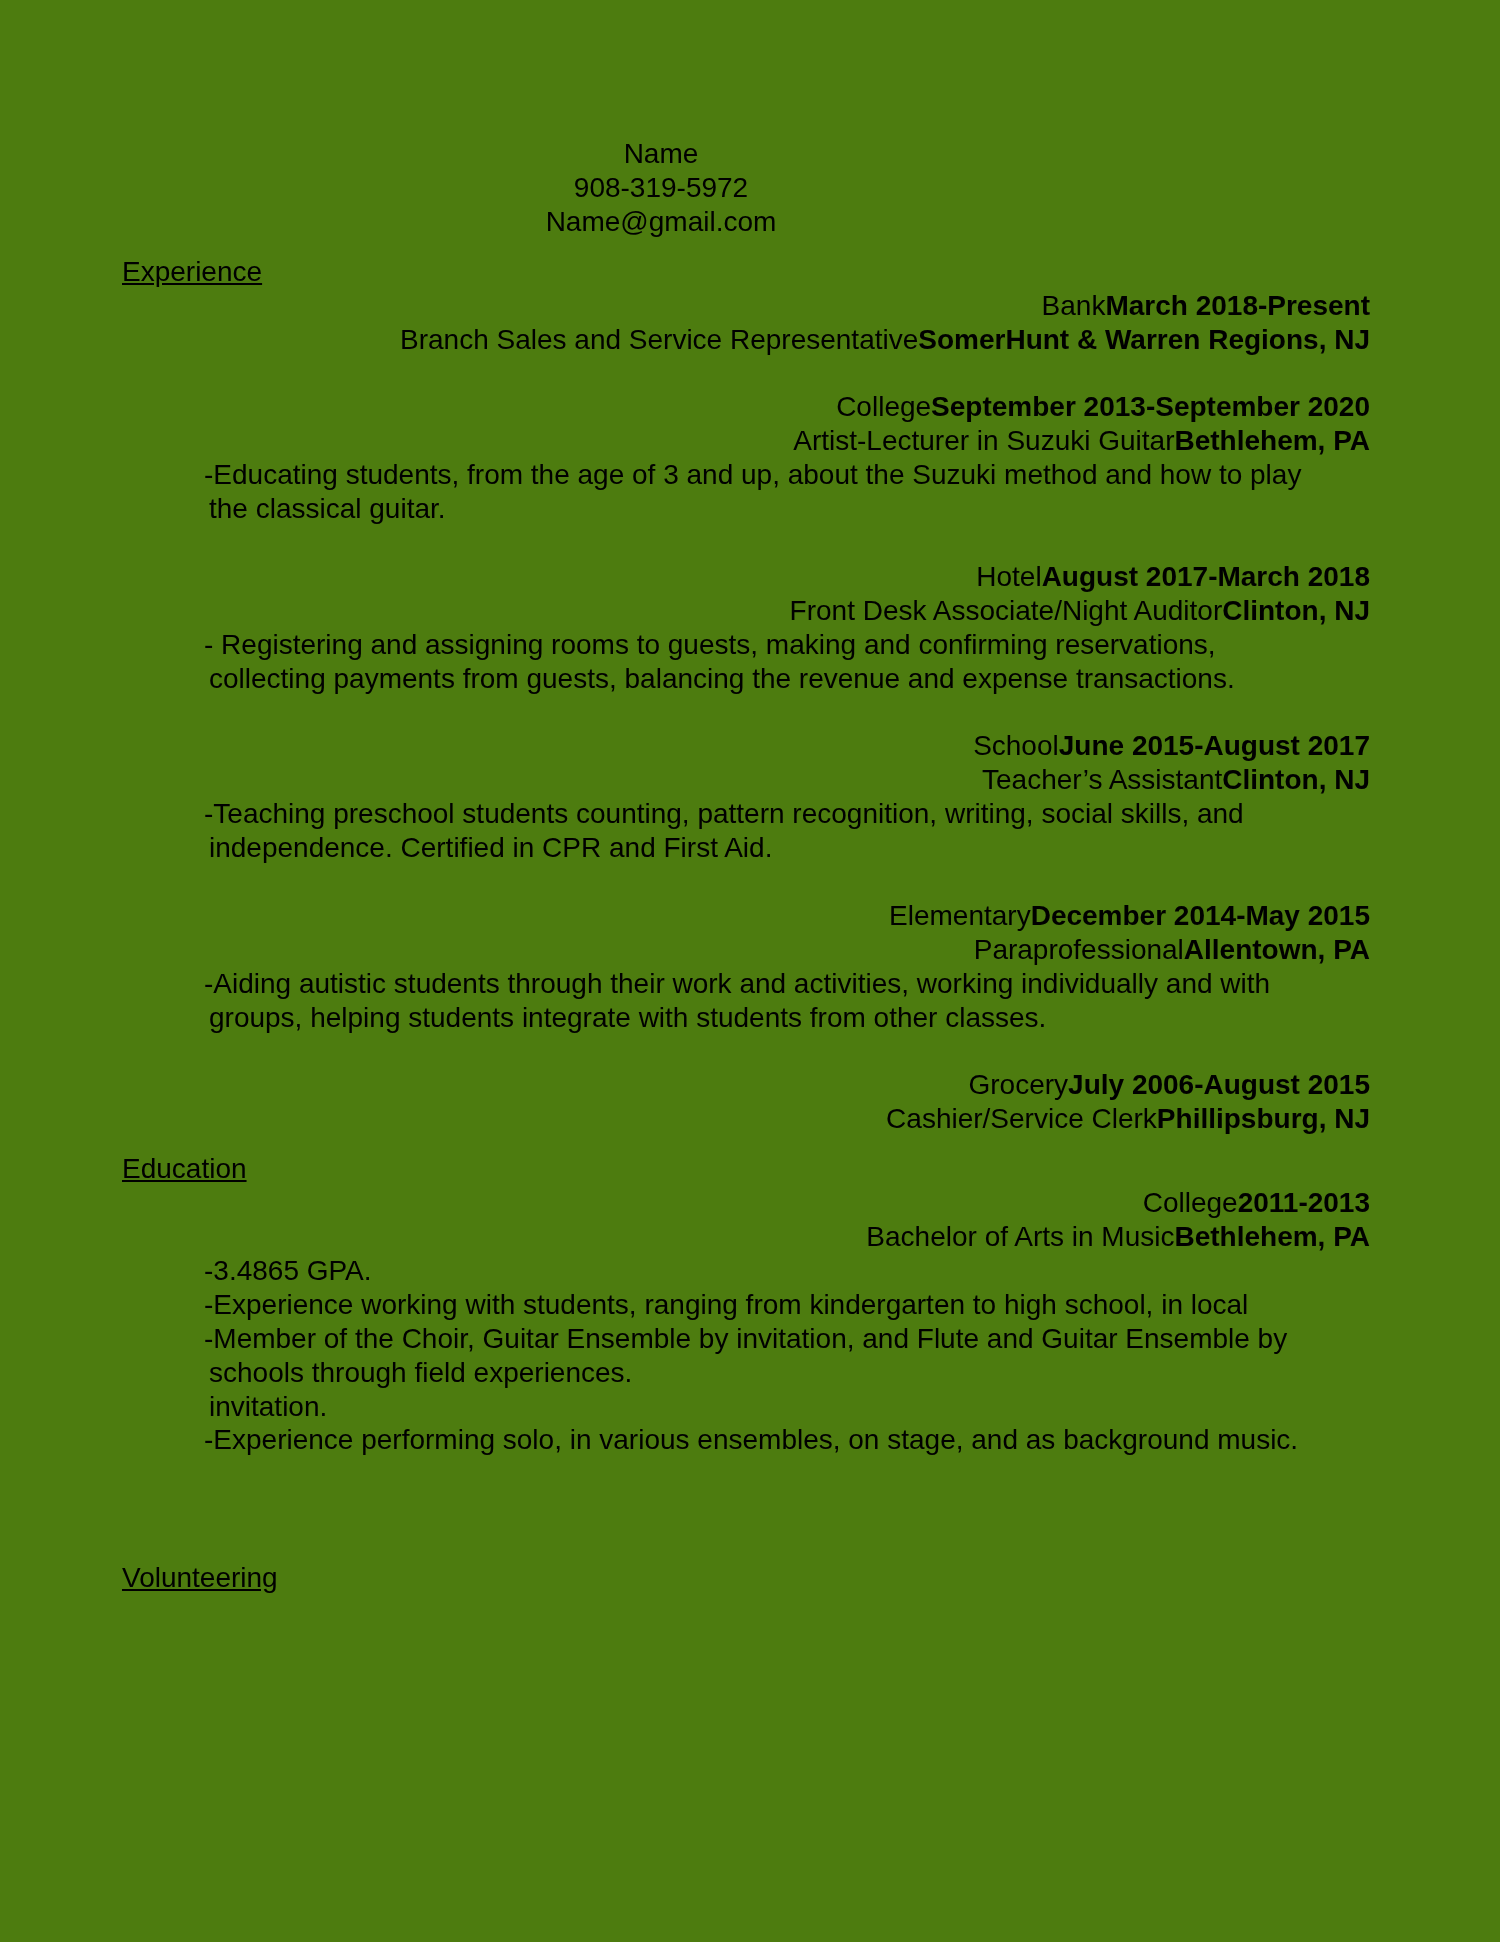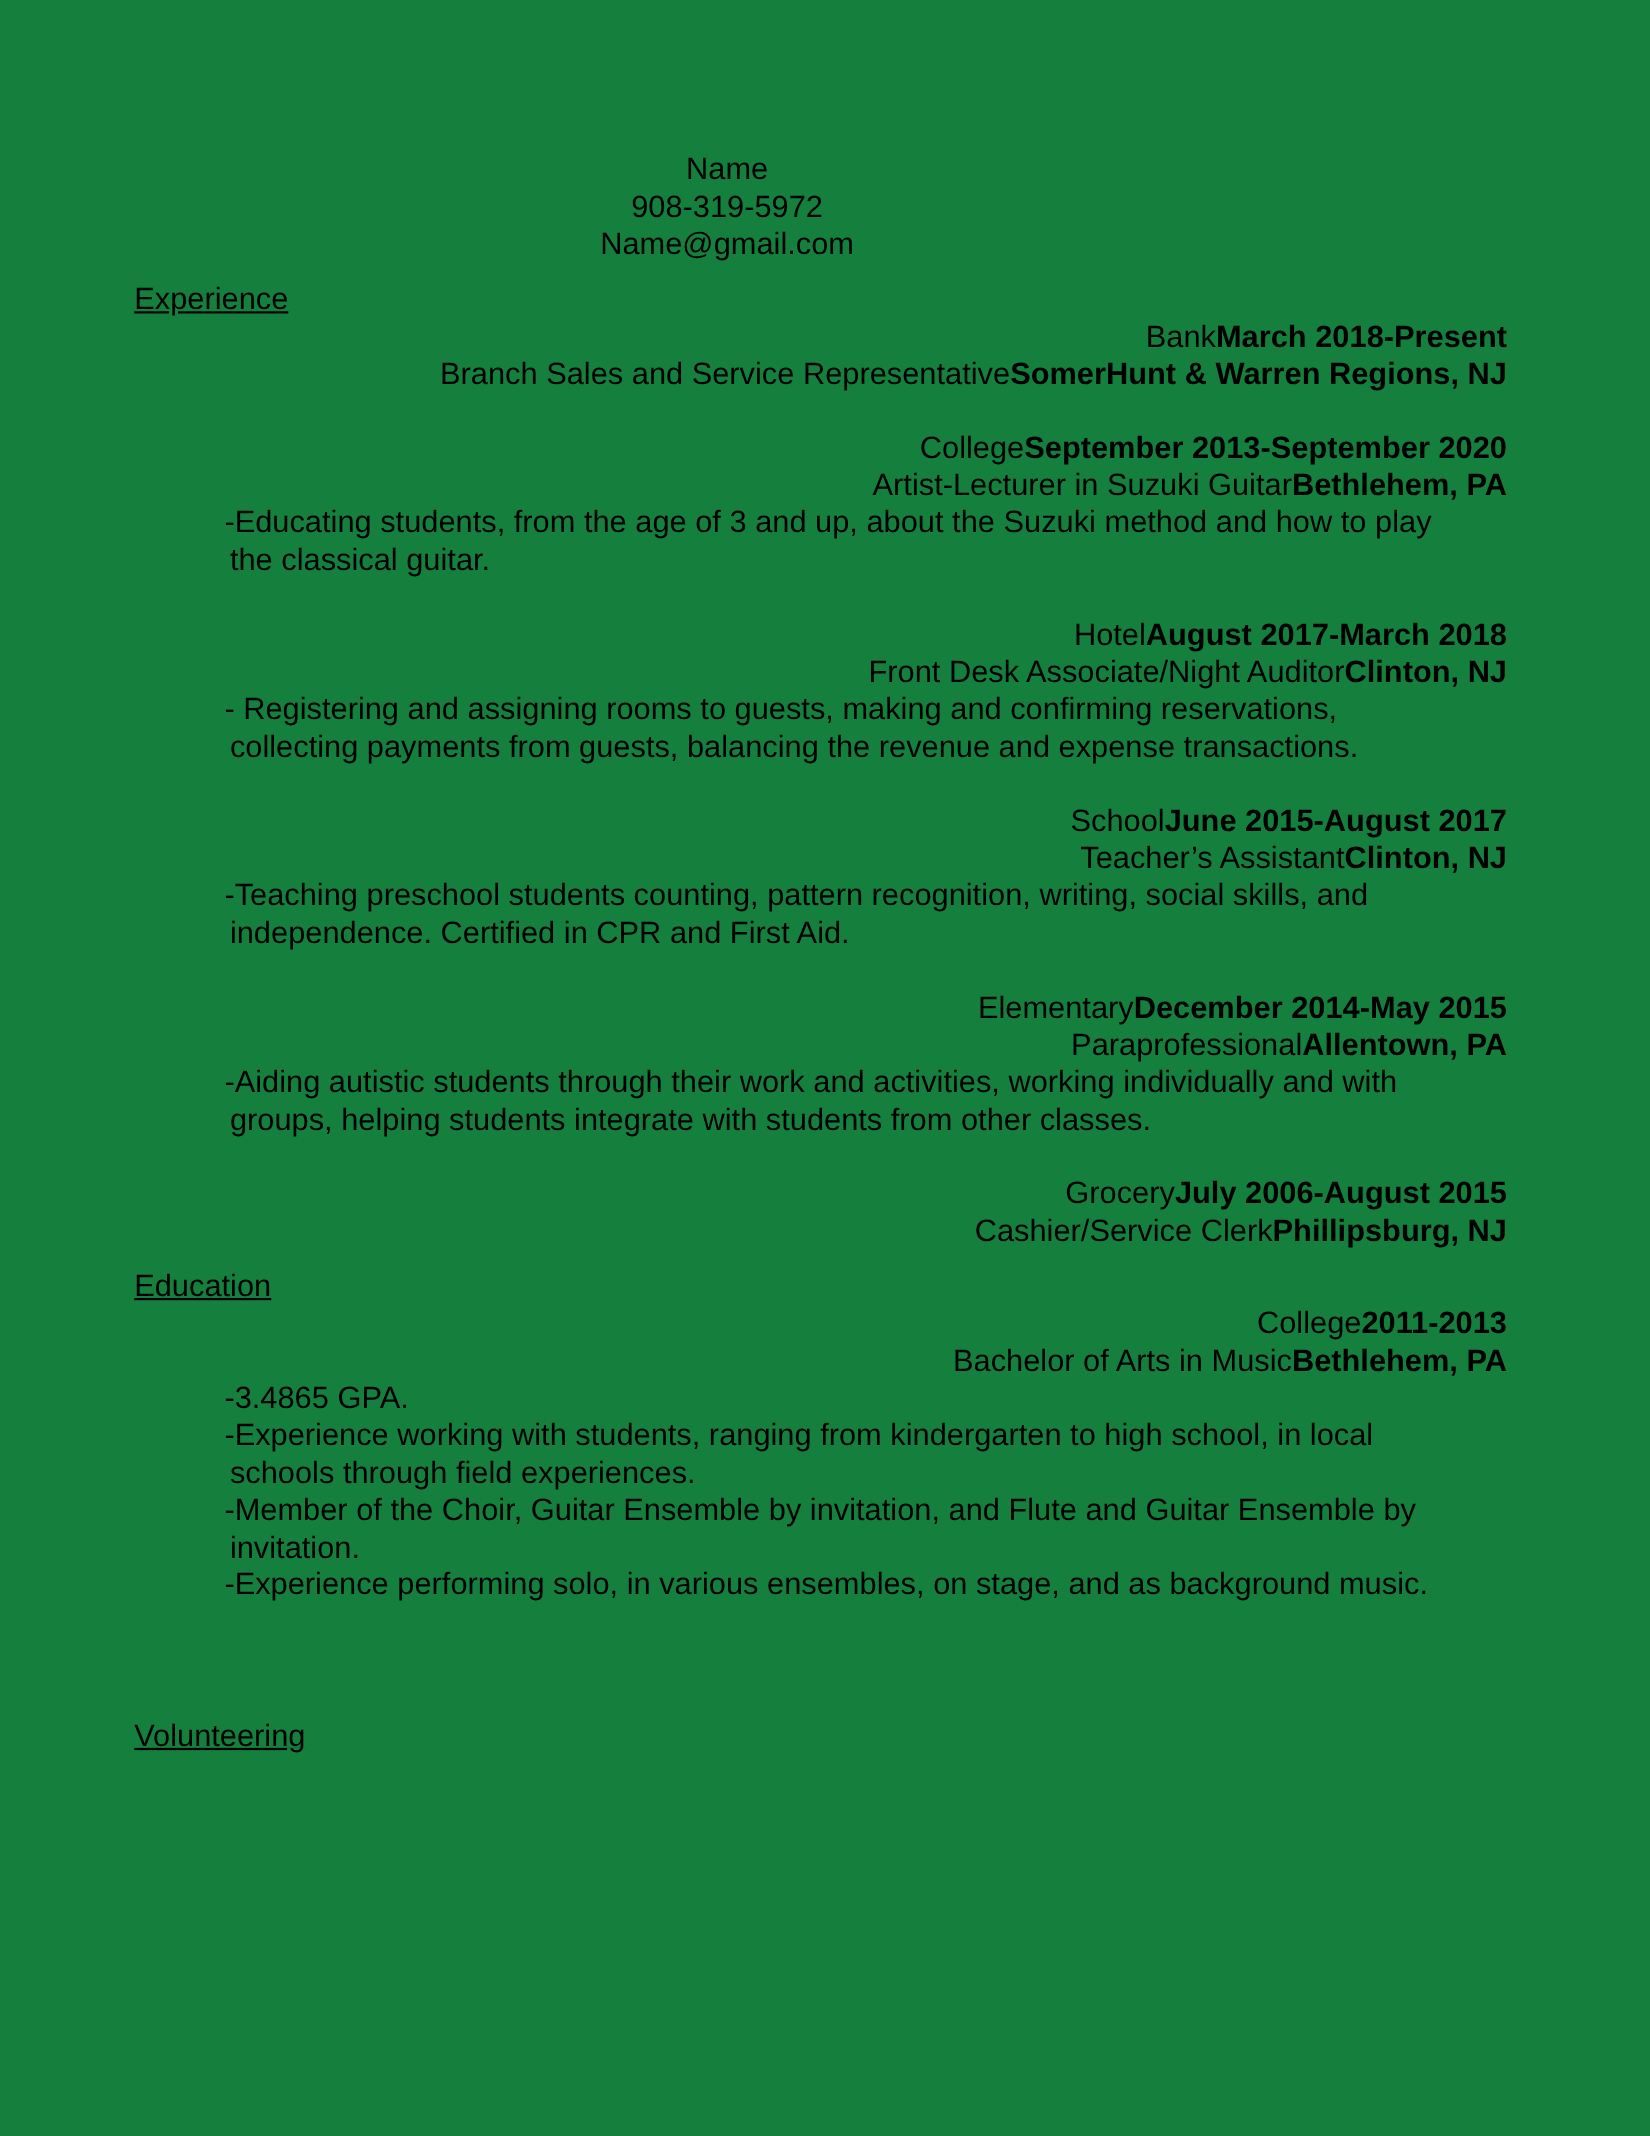--- a/index.html
+++ b/index.html
@@ -4,21 +4,21 @@
 <style>
   html, body {
     margin: 0;
     padding: 0;
     background: #ffffff;
   }
   .page {
     position: relative;
     width: 1500px;
     height: 1942px;
-    background: #15803d;
+    background: #4d7c0f;
     color: #000000;
     font-family: "Liberation Sans", "DejaVu Sans", sans-serif;
     font-size: 28px;
     line-height: 33.9px;
     overflow: hidden;
   }
   .content {
     padding: 137px 130px 0 122px; 
   }
   .contact {
@@ -167,22 +167,22 @@
           <span class="l">College</span>
           <span class="r">2011-2013</span>
         </div>
         <div class="row">
           <span class="l">Bachelor of Arts in Music</span>
           <span class="r">Bethlehem, PA</span>
         </div>
         <div class="bullets">
           <div class="bl first">-3.4865 GPA.</div>
           <div class="bl first">-Experience working with students, ranging from kindergarten to high school, in local</div>
+          <div class="bl first">-Member of the Choir, Guitar Ensemble by invitation, and Flute and Guitar Ensemble by</div>
           <div class="bl">schools through field experiences.</div>
-          <div class="bl first">-Member of the Choir, Guitar Ensemble by invitation, and Flute and Guitar Ensemble by</div>
           <div class="bl">invitation.</div>
           <div class="bl first">-Experience performing solo, in various ensembles, on stage, and as background music.</div>
         </div>
       </div>
     </div>
 
     <div class="section volunteering">
       <div class="heading">Volunteering</div>
     </div>
 

